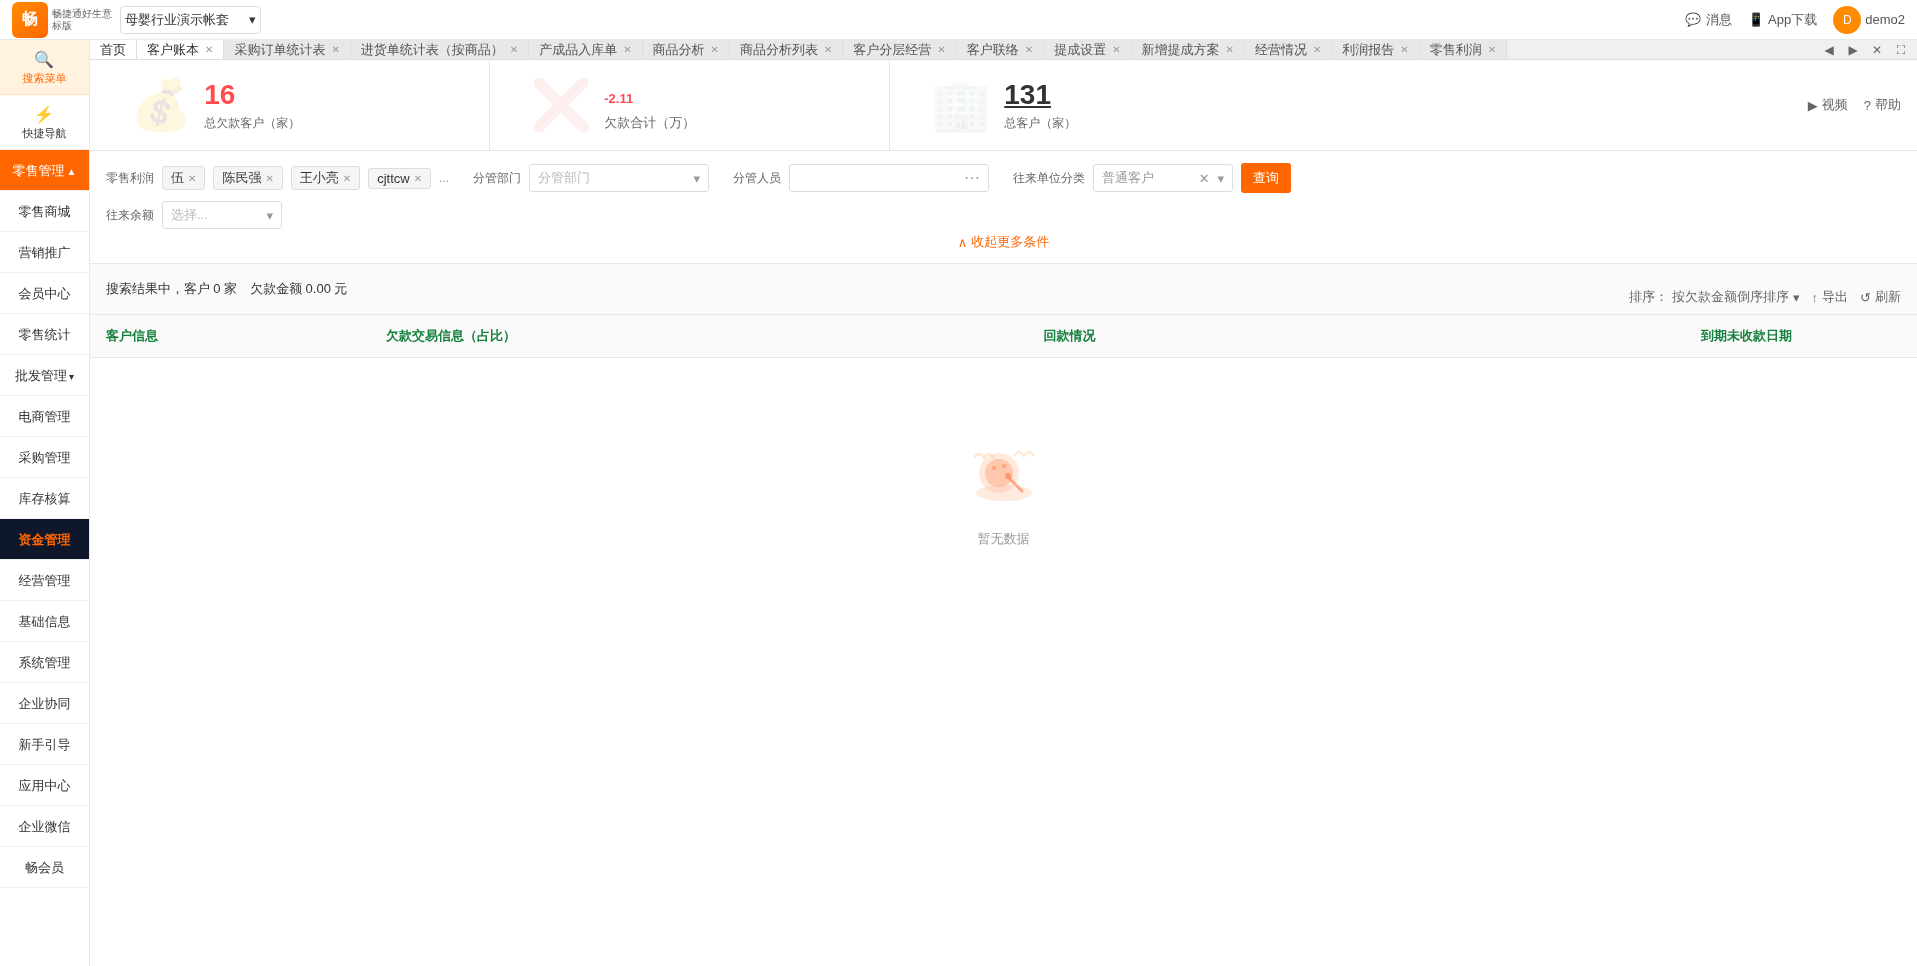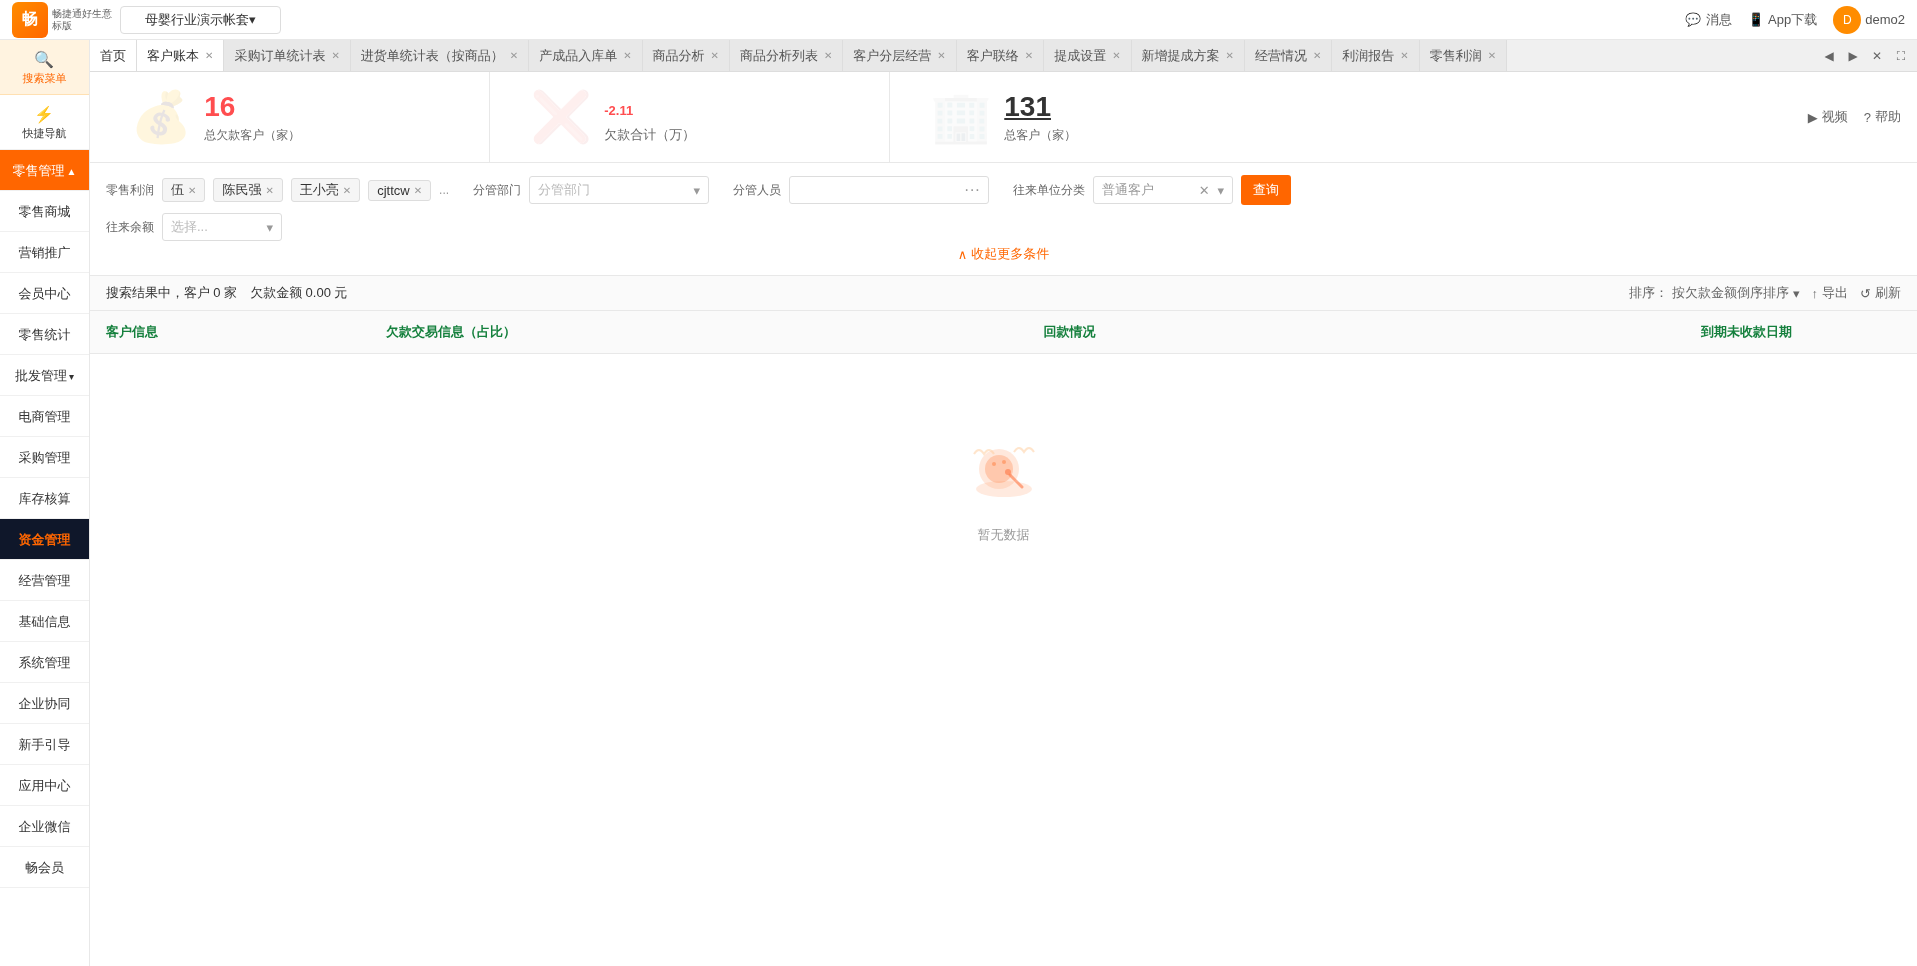--- a/index.html
+++ b/index.html
@@ -7,21 +7,21 @@
 
     
     .top-bar {
       display: flex; align-items: center; background: #fff; height: 40px;
       padding: 0 12px; border-bottom: 1px solid #e8e8e8; justify-content: space-between; flex-shrink: 0;
     }
     .top-bar-left { display: flex; align-items: center; gap: 8px; }
     .logo-area { display: flex; align-items: center; gap: 4px; }
     .logo-icon { width: 36px; height: 36px; background: linear-gradient(135deg, #ff8c00, #ff6600); border-radius: 6px; display: flex; align-items: center; justify-content: center; color: white; font-size: 16px; font-weight: bold; }
     .logo-text { font-size: 12px; color: #666; line-height: 1.2; }
-    .store-selector { display: flex; align-items: center; gap: 0; padding: 4px 24px; border: 1px solid #ddd; border-radius: 4px; cursor: pointer; font-size: 12px; color: #333; background: #fff; min-width: 120px; }
+    .store-selector { display: flex; align-items: center; gap: 20px; padding: 4px 4px; border: 1px solid #ddd; border-radius: 4px; cursor: pointer; font-size: 12px; color: #333; background: #fff; min-width: 120px; }
     .top-bar-right { display: flex; align-items: center; gap: 16px; }
     .top-btn { display: flex; align-items: center; gap: 4px; cursor: pointer; color: #555; font-size: 12px; }
     .user-avatar { width: 28px; height: 28px; border-radius: 50%; background: #ff8c00; display: flex; align-items: center; justify-content: center; color: white; font-size: 12px; }
 
     
     .main-layout { display: flex; flex: 1; overflow: hidden; }
 
     
     .sidebar { width: 90px; background: #fff; display: flex; flex-direction: column; border-right: 1px solid #e8e8e8; overflow-y: auto; flex-shrink: 0; }
     .sidebar-search { padding: 8px 6px; background: #fff3e0; display: flex; flex-direction: column; align-items: center; cursor: pointer; border-bottom: 1px solid #ffe0b2; }
@@ -33,21 +33,21 @@
     .sidebar-item.active { background: #ff6600; }
     .sidebar-item.active span { color: #fff; }
     .sidebar-item.highlight { background: #0f172a; }
     .sidebar-item.highlight span { color: #ff6600; }
     .sidebar-item-with-arrow { display: flex; align-items: center; width: 100%; justify-content: center; gap: 2px; }
 
     
     .content-area { flex: 1; display: flex; flex-direction: column; overflow: hidden; }
 
     
-    .tab-bar { display: flex; align-items: center; background: #f0f0f0; height: 32px; flex-shrink: 0; overflow: hidden; border-bottom: 1px solid #ddd; }
+    .tab-bar { display: flex; align-items: center; background: #f0f0f0; height: 20px; flex-shrink: 0; overflow: hidden; border-bottom: 1px solid #ddd; }
     .tab-item { display: flex; align-items: center; padding: 0 10px; height: 34px; cursor: pointer; white-space: nowrap; border-right: 1px solid #ddd; font-size: 12px; color: #555; background: #e8e8e8; gap: 4px; flex-shrink: 0; }
     .tab-item.active { background: #fff; color: #333; font-weight: 500; }
     .tab-item.home { background: #fff; color: #333; }
     .tab-close { color: #999; font-size: 10px; cursor: pointer; margin-left: 2px; }
     .tab-bar-controls { display: flex; align-items: center; margin-left: auto; padding: 0 6px; gap: 4px; }
     .tab-ctrl-btn { width: 20px; height: 20px; display: flex; align-items: center; justify-content: center; cursor: pointer; color: #666; font-size: 12px; }
 
     
     .page-content { flex: 1; overflow: auto; background: #f5f5f5; padding: 0; display: flex; flex-direction: column; }
 
@@ -71,21 +71,21 @@
     .filter-more { color: #999; cursor: pointer; font-size: 12px; }
     .filter-select { display: flex; align-items: center; gap: 4px; padding: 4px 8px; border: 1px solid #ddd; border-radius: 3px; min-width: 180px; cursor: pointer; background: #fff; color: #999; }
     .filter-select-sm { min-width: 120px; }
     .filter-dots { color: #999; cursor: pointer; font-size: 16px; }
     .collapse-btn { display: flex; align-items: center; gap: 4px; color: #ff6600; cursor: pointer; font-size: 12px; justify-content: center; margin-top: 4px; }
 
     
     .search-result-bar { display: flex; align-items: center; justify-content: space-between; padding: 8px 16px; background: #fafafa; border-bottom: 1px solid #e8e8e8; flex-shrink: 0; }
     .search-result-info { font-size: 12px; color: #666; }
     .search-result-info span { color: #333; font-weight: 500; }
-    .search-result-actions { display: flex; align-items: flex-start; gap: 12px; font-size: 12px; }
+    .search-result-actions { display: flex; align-items: flex-start; gap: 12px; font-size: 12px; margin-top: 16px; }
     .sort-select { display: flex; align-items: center; gap: 4px; color: #666; cursor: pointer; }
     .action-btn { display: flex; align-items: center; gap: 4px; color: #666; cursor: pointer; }
 
     
     .data-table { background: #fff; flex: 1; }
     .table-header { display: grid; grid-template-columns: 280px 1fr 1fr 200px; padding: 12px 16px; border-bottom: 1px solid #e8e8e8; background: #fafafa; }
     .table-header-cell { font-size: 13px; color: #15803d; font-weight: 700; }
 
     
     .empty-state { display: flex; flex-direction: column; align-items: center; justify-content: flex-end; padding: 80px 0; color: #999; }

